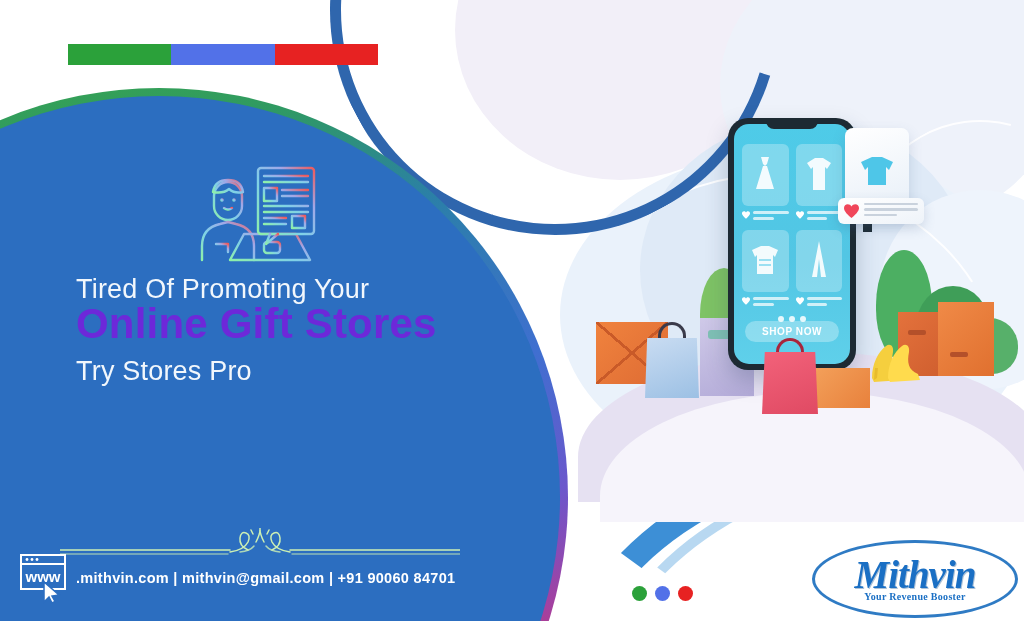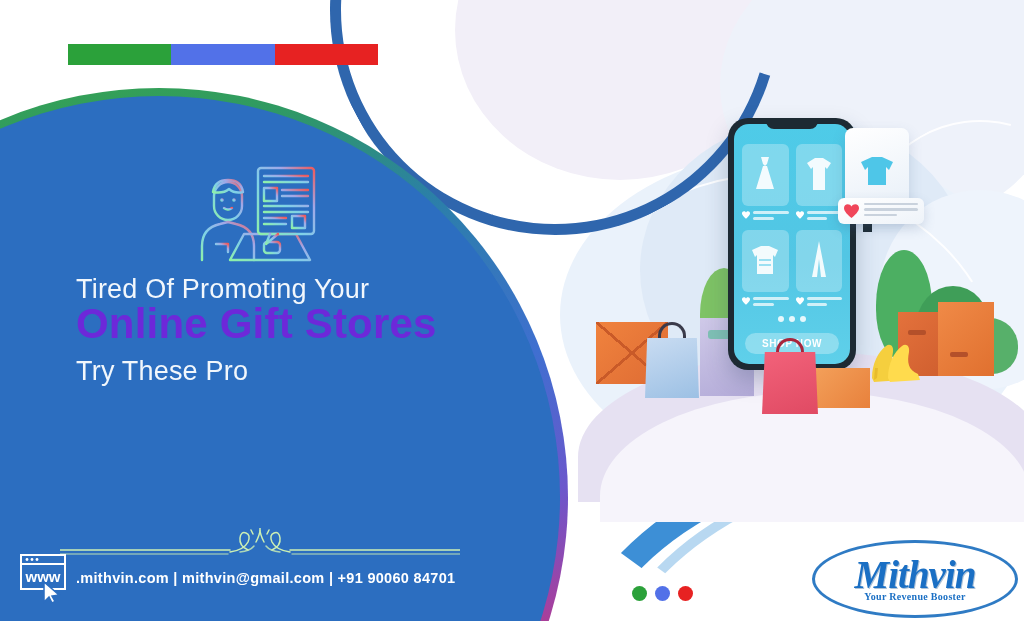--- a/index.html
+++ b/index.html
@@ -202,21 +202,21 @@
   .prod-heart { width:8px; height:8px; flex:0 0 auto; }
   .prod-lines { flex:1; }
   .prod-line { height:3px; background:rgba(255,255,255,.72); border-radius:2px; margin-bottom:3px; }
   .prod-line.short { width:58%; }
   #phone-dots {
     position:absolute; left:50%; bottom:42px; transform:translateX(-50%);
     display:flex; gap:5px;
   }
   #phone-dots span { width:6px; height:6px; border-radius:50%; background:rgba(255,255,255,.85); }
   #shop-now {
-    position:absolute; left:50%; bottom:10px; transform:translateX(-50%);
+    position:absolute; left:50%; bottom:22px; transform:translateX(-50%);
     width:94px; height:21px; border-radius:11px; background:rgba(255,255,255,.30);
     display:flex; align-items:center; justify-content:center;
     color:#ffffff; font-size:10px; font-weight:700; letter-spacing:.6px;
   }
 
   
   #float-card {
     position:absolute; left:845px; top:128px; width:64px; height:86px;
     background:linear-gradient(160deg,#ffffff,#e7eff8); border-radius:8px; z-index:8;
     box-shadow:0 6px 14px rgba(70,100,140,.20);
@@ -445,21 +445,21 @@
     <rect x="76" y="26" width="13" height="13"></rect>
     <path d="M94 28 h26 M94 34 h26 M76 44 h44 M76 50 h44"></path>
     <rect x="104" y="54" width="13" height="12"></rect>
     <path d="M76 56 h22 M76 62 h22"></path>
   </g>
 </svg>
 
 <div id="headline">
   <div class="hl hl-sm" id="hl-line1">Tired Of Promoting Your</div>
   <div class="hl hl-lg" id="hl-line2">Online Gift Stores</div>
-  <div class="hl hl-sm" id="hl-line4">Try These Pro</div>
+  <div class="hl hl-sm" id="hl-line4">Try Stores Pro</div>
 </div>
 
 <svg id="ornament" viewBox="0 0 400 36">
   <g fill="none" stroke="#cdf0b4" stroke-width="1.5" stroke-linecap="round">
     <path d="M0 22 H170"></path>
     <path d="M0 26 H168" opacity=".6"></path>
     <path d="M230 22 H400"></path>
     <path d="M232 26 H400" opacity=".6"></path>
     <path d="M170 24 q14 -2 18 -10 q3 -7 -2 -9 q-5 -2 -6 5 q-1 8 8 12"></path>
     <path d="M230 24 q-14 -2 -18 -10 q-3 -7 2 -9 q5 -2 6 5 q1 8 -8 12"></path>

